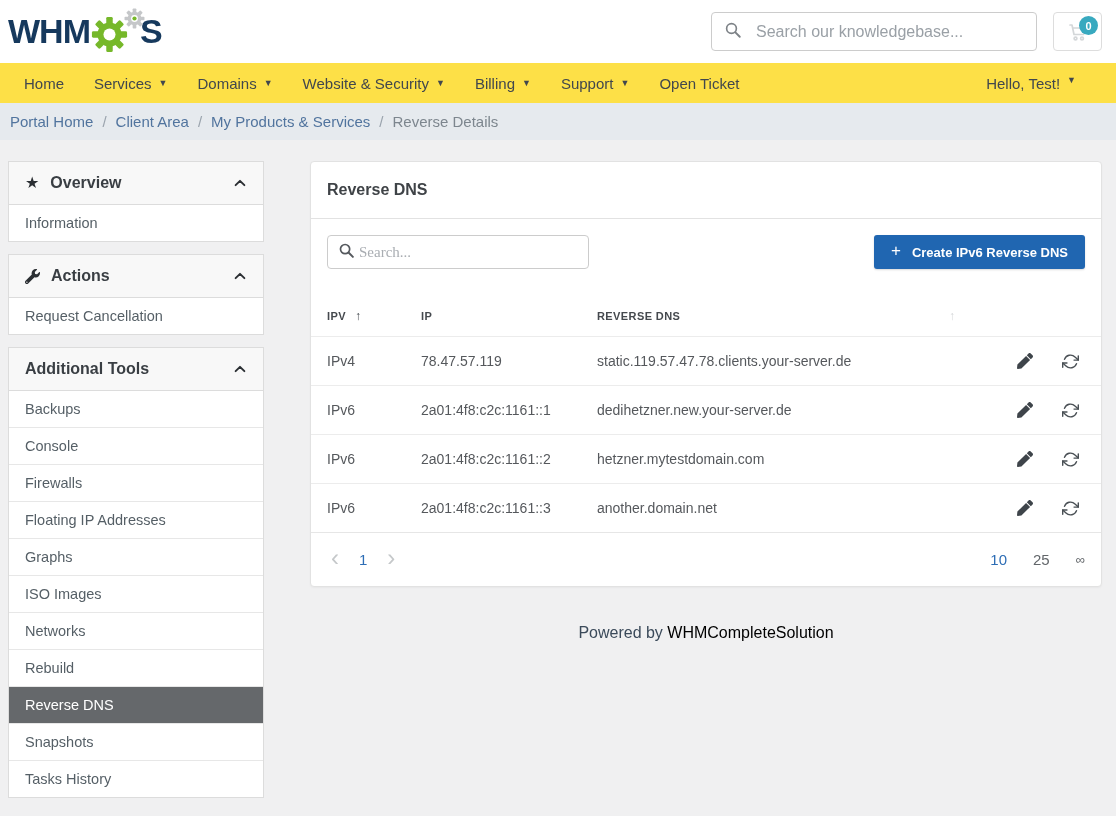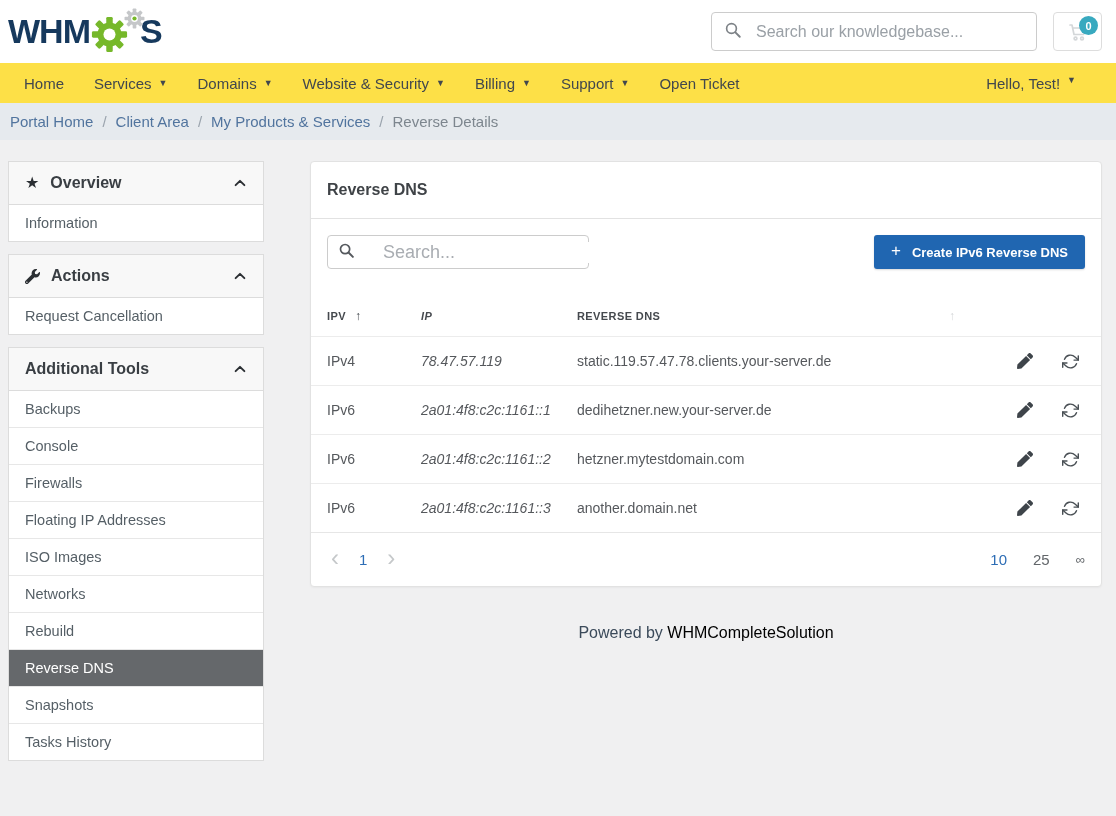--- a/index.html
+++ b/index.html
@@ -66,35 +66,35 @@
   .main-col { width:792px; margin-left:46px; }
   .card { background:#fff; border:1px solid #e2e2e2; border-radius:4px;
     box-shadow:0 1px 2px rgba(0,0,0,.04); }
   .card-title { padding:19px 16px; font-size:16px; font-weight:bold; color:#3f4347;
     border-bottom:1px solid #e2e2e2; }
   .card-toolbar { display:flex; align-items:center; justify-content:space-between;
     padding:16px 16px 0 16px; }
   .tbl-search { width:262px; height:34px; border:1px solid #ccc; border-radius:4px;
     display:flex; align-items:center; padding:0 10px; }
   .tbl-search .mag { color:#55595e; flex-shrink:0; }
-  .tbl-search input { border:none; outline:none; flex:1; margin-left:28px;
-    font-size:18px; color:#444; font-family:Liberation Sans, sans-serif; }
+  .tbl-search input { border:none; outline:none; flex:1; margin-left:4px;
+    font-size:15px; color:#444; font-family:Liberation Serif, serif; }
   .tbl-search input::placeholder { color:#a9adb2; }
   .create-btn { background:#2066b1; color:#fff; border:none; border-radius:3px;
     height:34px; padding:0 17px; font-size:13px; font-weight:bold; cursor:pointer;
     display:flex; align-items:center; font-family:inherit; box-shadow:0 1px 2px rgba(0,0,0,.15); }
   .create-btn .plus { font-size:17px; font-weight:normal; margin-right:11px; margin-top:-2px; }
 
   .tbl { margin-top:27px; }
   .thead { display:flex; align-items:center; padding:13px 16px; }
   .th { font-size:11px; font-weight:bold; color:#45494e; letter-spacing:.4px;
     text-transform:uppercase; cursor:pointer; }
   .sort-arrow { font-size:12px; color:#3c4247; margin-left:9px; font-weight:normal; }
   .sort-arrow.faint { color:#d4d6d8; margin-left:0; }
-  .col-ipv { width:94px; } .col-ip { width:156px;font-style:italic; } .col-rdns { flex:1; }
+  .col-ipv { width:94px; } .col-ip { width:176px; } .col-rdns { flex:1; }
   .col-actions { width:140px; display:flex; align-items:center;
     justify-content:flex-end; gap:29px; padding-right:6px; }
   .thead .col-actions { justify-content:flex-start; padding-left:4px; }
   .trow { display:flex; align-items:center; height:49px; padding:0 16px;
     border-top:1px solid #ececec; font-size:14px; color:#55585c; }
   .icon-btn { cursor:pointer; display:flex; }
   .pencil { color:#3e444a; }
   .refresh { color:#4a5055; }
 
   .pager { display:flex; align-items:center; border-top:1px solid #e6e6e6;
@@ -256,20 +256,21 @@
         <span class="panel-chevron">
           <svg width="14" height="14" viewBox="0 0 16 16">
               <path d="M3 10.5l5-5 5 5" fill="none" stroke="currentColor" stroke-width="2.2" stroke-linecap="round" stroke-linejoin="round"></path>
             </svg>
         </span>
       </div>
       <div class="panel-item">Backups</div>
       <div class="panel-item">Console</div>
       <div class="panel-item">Firewalls</div>
       <div class="panel-item">Floating IP Addresses</div>
+      <div class="panel-item">Graphs</div>
       <div class="panel-item">ISO Images</div>
       <div class="panel-item">Networks</div>
       <div class="panel-item">Rebuild</div>
       <div class="panel-item active">Reverse DNS</div>
       <div class="panel-item">Snapshots</div>
       <div class="panel-item">Tasks History</div>
     </div>
   </div>
 
   <div class="main-col">

